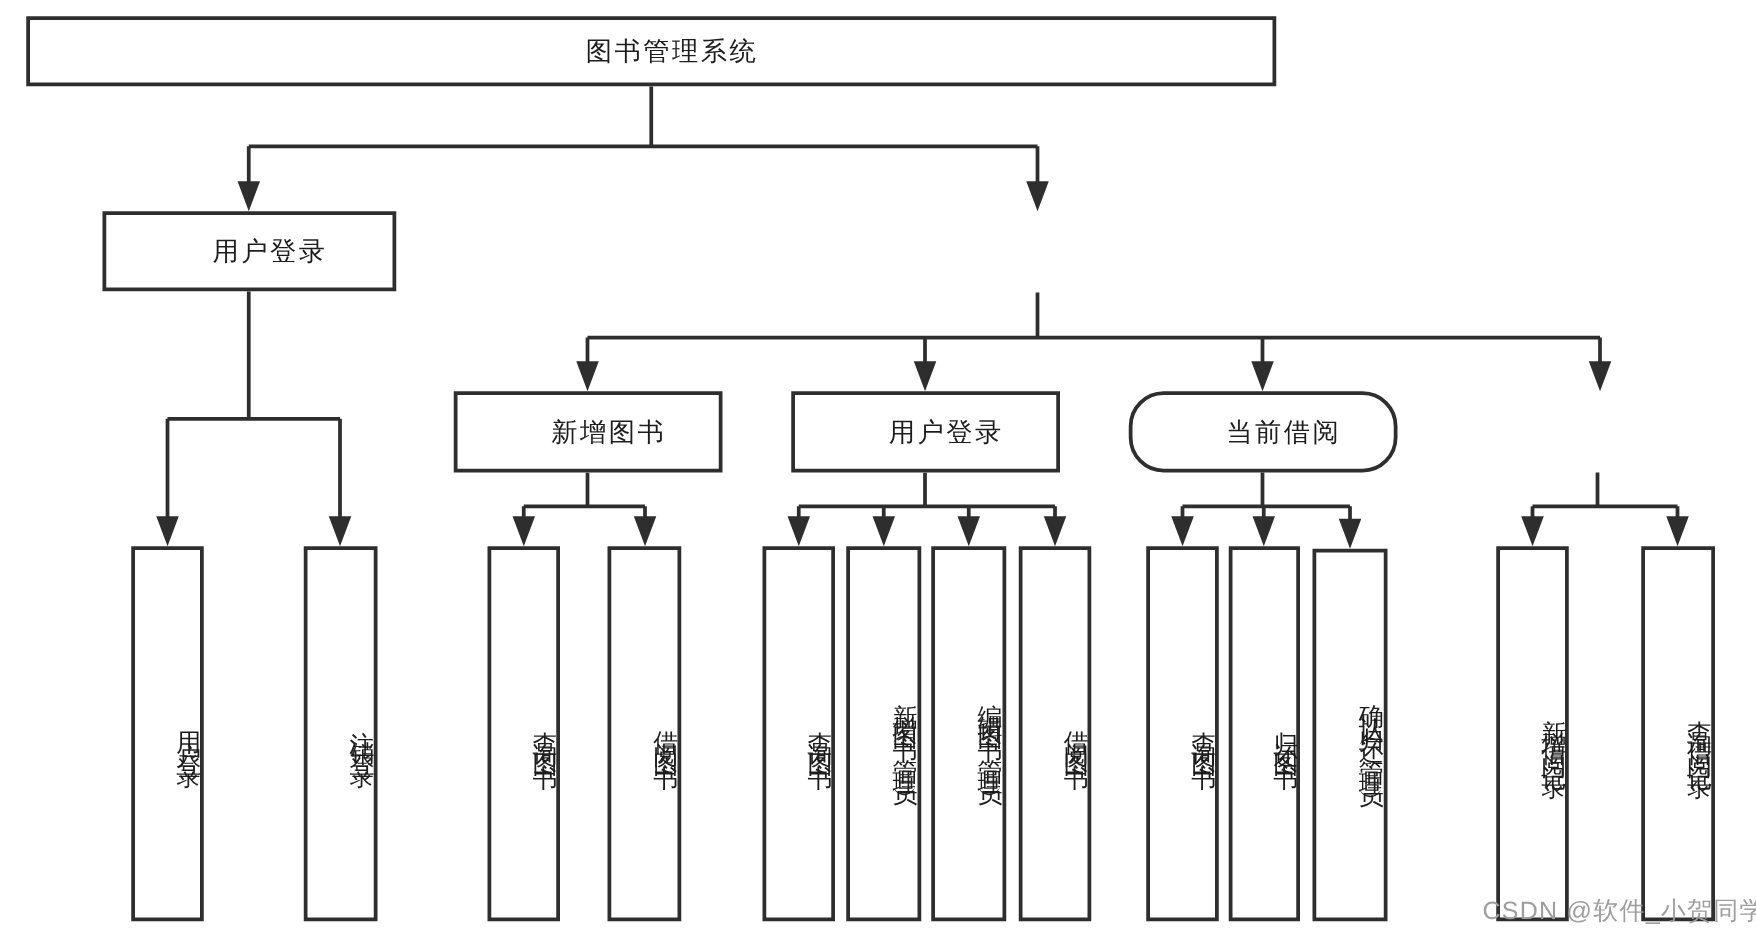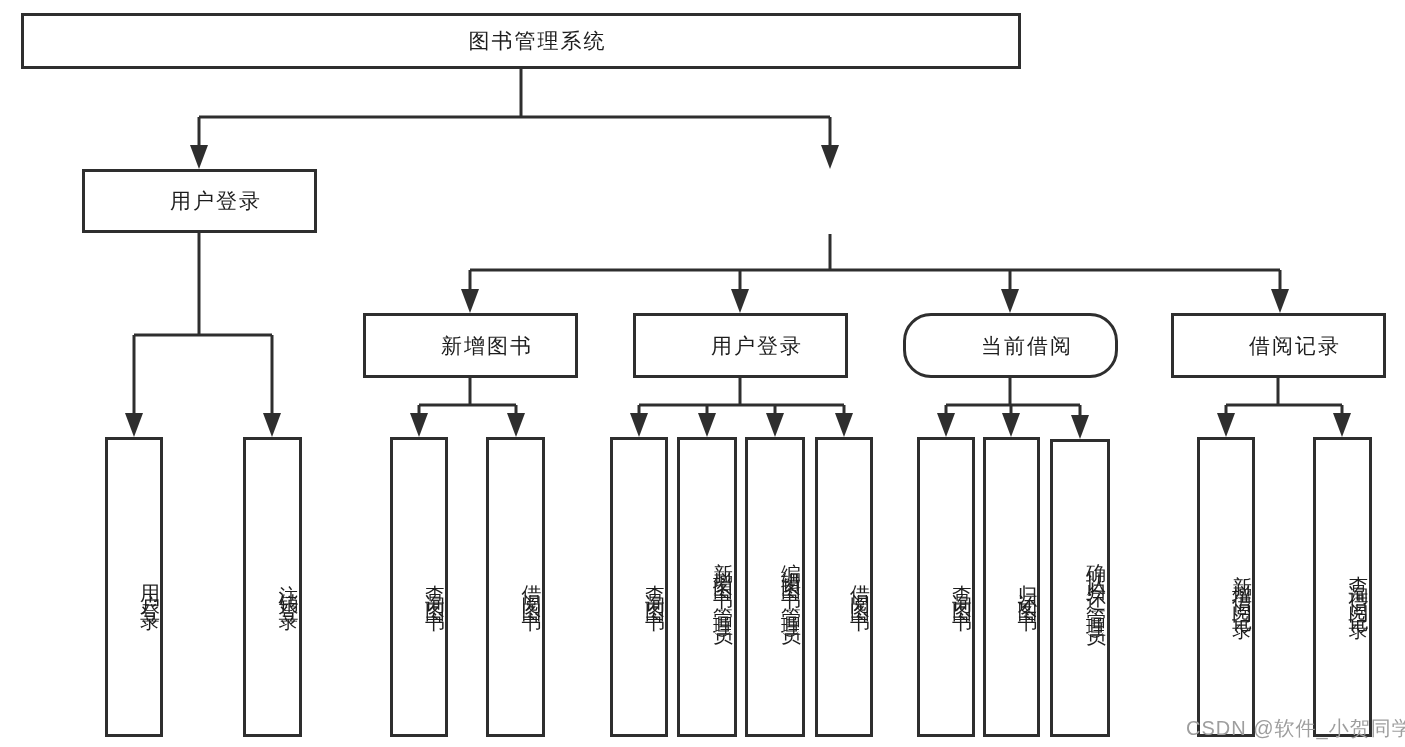--- a/index.html
+++ b/index.html
@@ -148,23 +148,20 @@
 
   <div class="node" style="left:363px; top:313px; width:215px; height:65px;">
     <span>新增图书</span>
   </div>
   <div class="node" style="left:633px; top:313px; width:215px; height:65px;">
     <span>用户登录</span>
   </div>
   <div class="node" style="left:903px; top:313px; width:215px; height:65px;border-radius:28px;">
     <span>当前借阅</span>
   </div>
-  <div class="node" style="left:1171px; top:313px; width:215px; height:65px;">
-    <span>借阅记录</span>
-  </div>
 
   <div class="node vert" style="left:105px; top:437px; width:58px; height:300px;">
     <span>用户登录</span>
   </div>
   <div class="node vert" style="left:243px; top:437px; width:59px; height:300px;">
     <span>注销登录</span>
   </div>
 
   <div class="node vert" style="left:390px; top:437px; width:58px; height:300px;">
     <span>查询图书</span>

